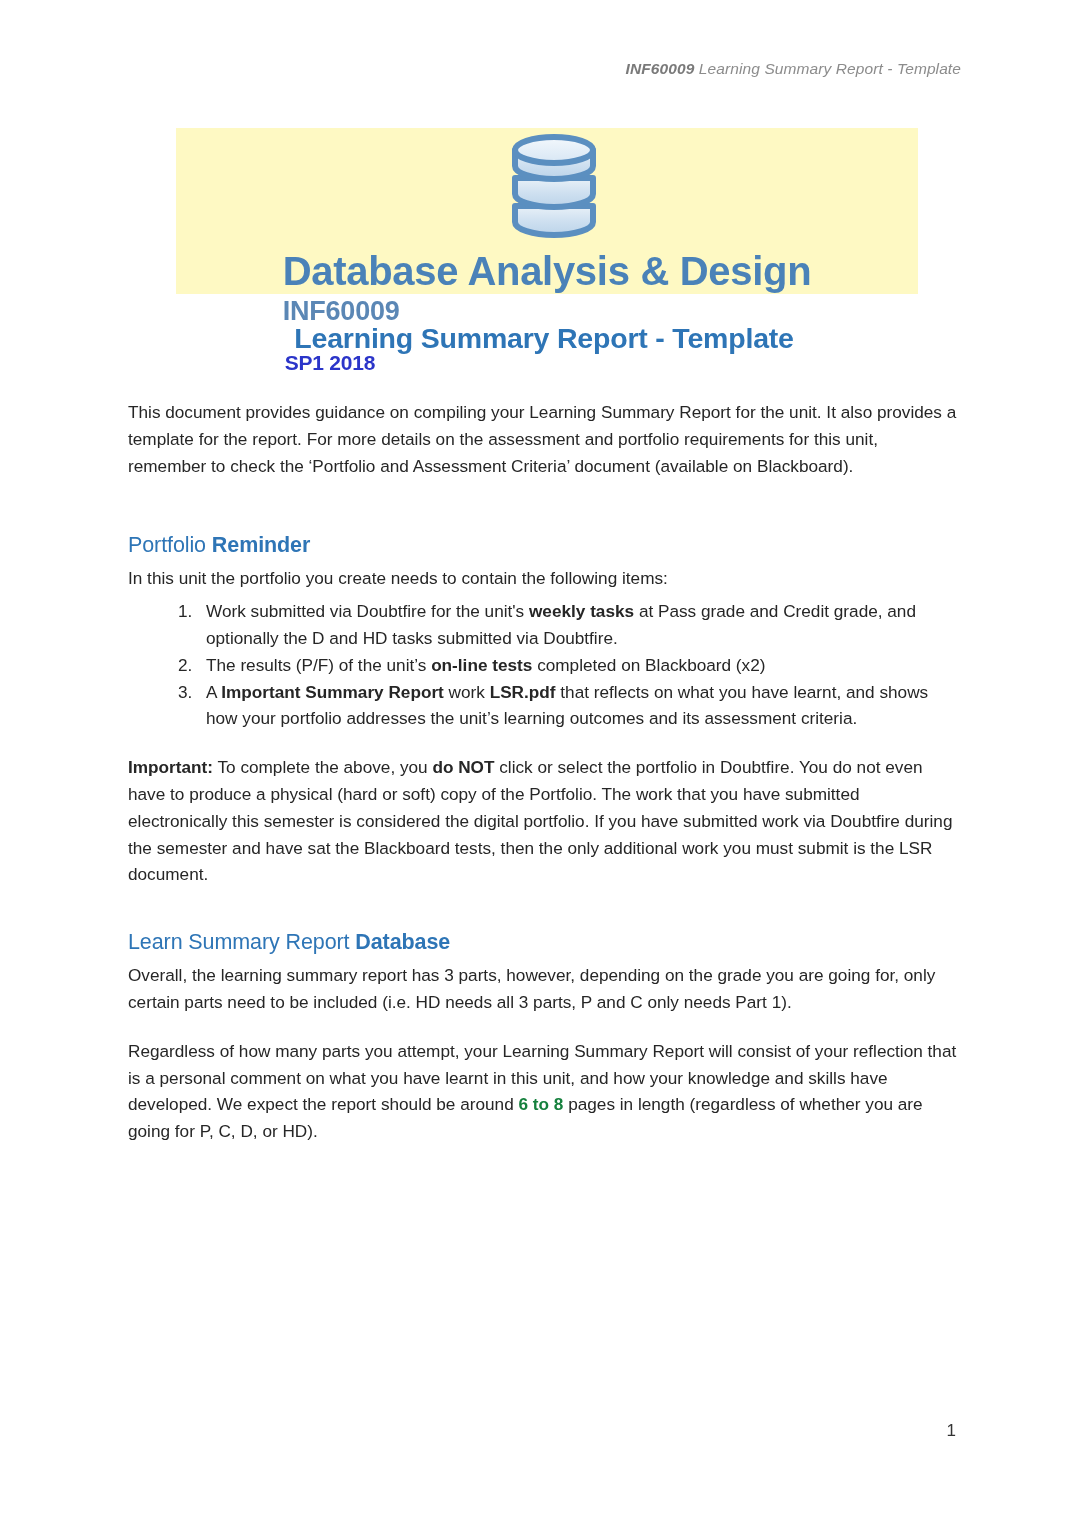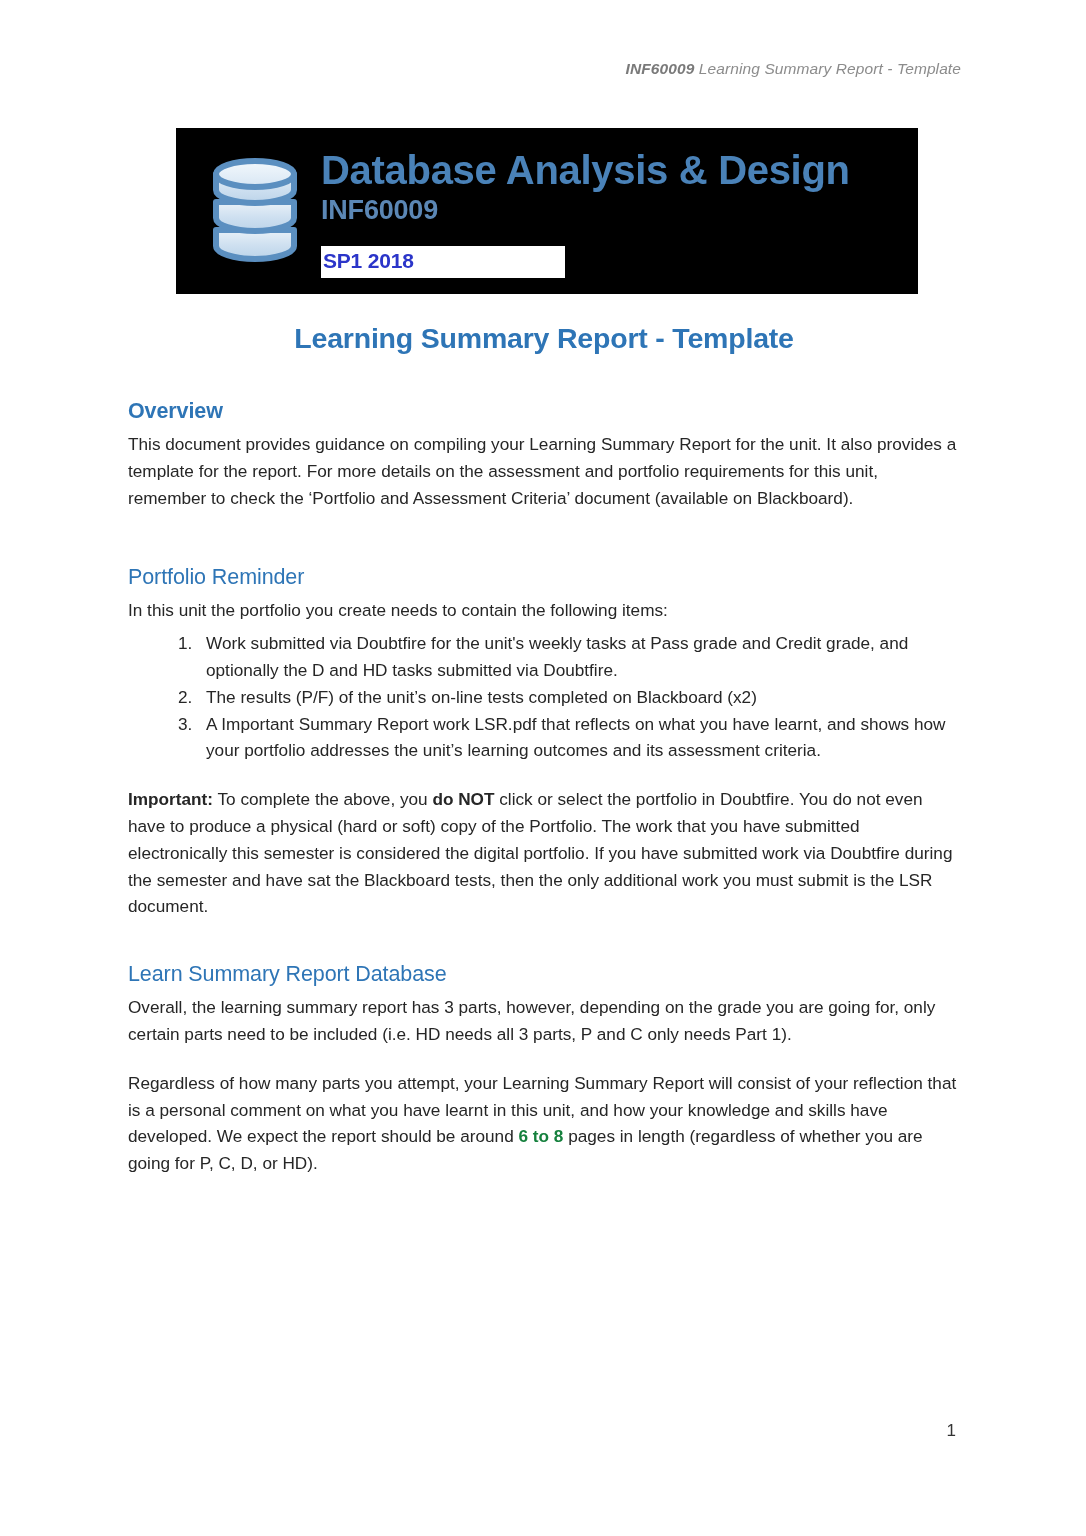--- a/index.html
+++ b/index.html
@@ -32,23 +32,24 @@
     color: #7a7a7a;
   }
 
   
   .banner {
     position: absolute;
     left: 176px;
     top: 128px;
     width: 742px;
     height: 166px;
-    background: #000000;
+    background: #fef9c3;
     display: flex;
     align-items: center;
+    flex-direction: column;
   }
   .db-icon {
     width: 92px;
     height: 118px;
     margin-left: 33px;
     margin-right: 20px;
     flex: 0 0 auto;
   }
   .banner-text {
     display: flex;
@@ -102,21 +103,21 @@
     margin: 0 0 44px 0;
     letter-spacing: -0.2px;
   }
   h2.section {
     font-size: 21.5px;
     font-weight: normal;
     color: #2e75b6;
     margin: 0 0 7px 0;
     letter-spacing: -0.1px;
   }
-  h2.section .b { font-weight: normal; }
+  h2.section .b { font-weight: bold; }
   h2.section.all-bold { font-weight: bold; }
 
   p.body {
     font-size: 17.2px;
     line-height: 26.8px;
     margin: 0;
     color: #262626;
   }
   p.body .b { font-weight: bold; }
 
@@ -131,21 +132,21 @@
   ol.items {
     margin: 6px 0 0 0;
     padding-left: 69px;
     font-size: 17.2px;
     line-height: 26.8px;
   }
   ol.items li {
     margin: 0;
     padding-left: 9px;
   }
-  ol.items li .b { font-weight: normal; }
+  ol.items li .b { font-weight: bold; }
 
   .page-number {
     position: absolute;
     right: 130px;
     bottom: 95px;
     font-size: 17px;
     color: #333333;
   }
 </style>
 </head>
@@ -185,21 +186,20 @@
     <div class="banner-term-box">
       <span class="banner-term">SP1 2018</span>
     </div>
   </div>
 </div>
 
 <div class="doc">
 
   <h1 class="doc-title">Learning Summary Report - Template</h1>
 
-  <h2 class="section all-bold">Overview</h2>
   <p class="body">This document provides guidance on compiling your Learning Summary Report for the unit. It also provides a template for the report. For more details on the assessment and portfolio requirements for this unit, remember to check the ‘Portfolio and Assessment Criteria’ document (available on Blackboard).</p>
 
   <div class="gap-lg"></div>
 
   <h2 class="section"><span>Portfolio </span><span class="b">Reminder</span></h2>
   <p class="body">In this unit the portfolio you create needs to contain the following items:</p>
 
   <ol class="items" id="portfolio-items">
       <li><span>Work submitted via Doubtfire for the unit's </span><span class="b">weekly tasks</span><span> at Pass grade and Credit grade, and optionally the D and HD tasks submitted via Doubtfire.</span></li>
       <li><span>The results (P/F) of the unit’s </span><span class="b">on-line tests</span><span> completed on Blackboard (x2)</span></li>

